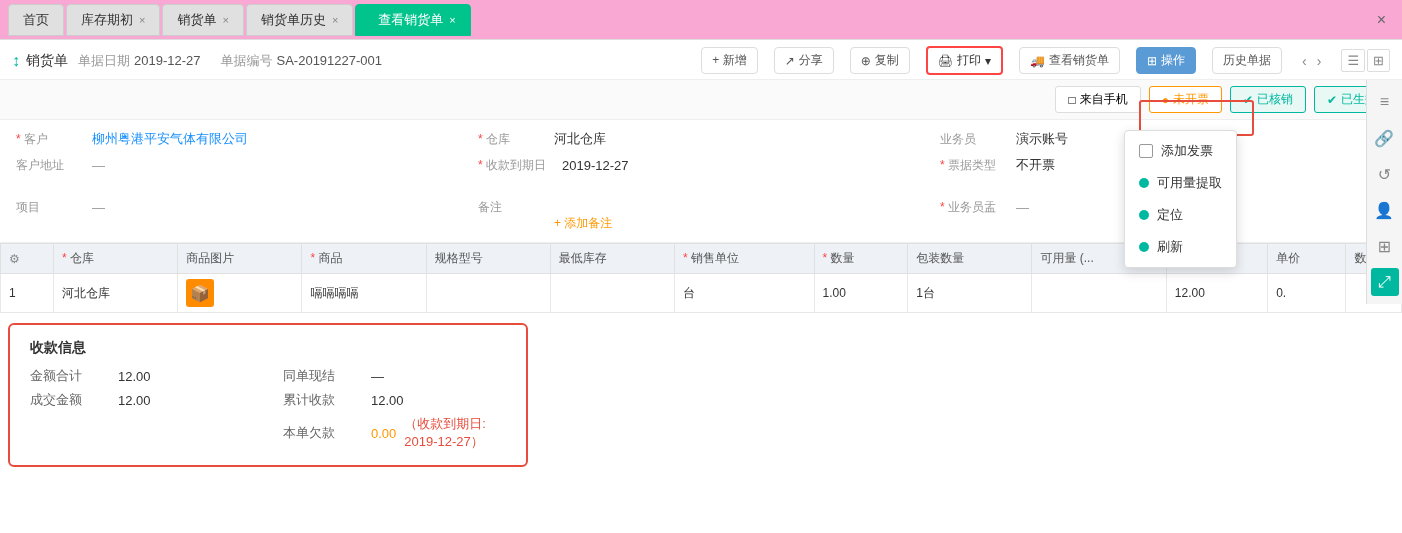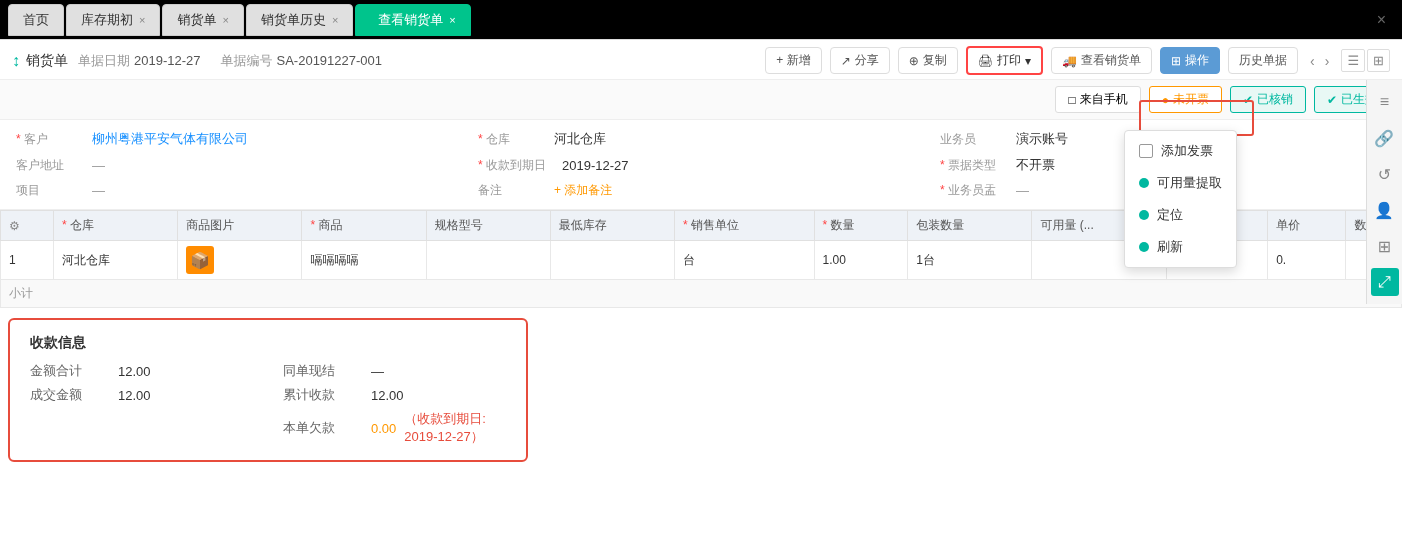--- a/index.html
+++ b/index.html
@@ -1,20 +1,20 @@
 <!DOCTYPE html>
 <html><head>
   <meta charset="utf-8">
   <style>
     * { box-sizing: border-box; margin: 0; padding: 0; }
     body { font-family: 'Microsoft YaHei', Arial, sans-serif; font-size: 13px; background: #f5f5f5; color: #333; overflow: hidden; }
 
     
     .tab-bar {
-      display: flex; align-items: center; background: #000000; border-bottom: 1px solid #ddd;
+      display: flex; align-items: center; background: #f9a8d4; border-bottom: 1px solid #ddd;
       height: 40px; padding: 0 8px; gap: 2px;
     }
     .tab-item {
       display: flex; align-items: center; padding: 6px 14px; cursor: pointer;
       background: #e0e0e0; border: 1px solid #ccc; border-radius: 4px 4px 0 0;
       font-size: 13px; gap: 6px; height: 32px;
     }
     .tab-item.green { background: #00c48c; color: #fff; border-color: #00c48c; padding-left: 22px; }
     .tab-close { font-size: 11px; color: #888; cursor: pointer; }
     .tab-item.green .tab-close { color: #fff; }
@@ -24,21 +24,21 @@
     
     .main-area { background: #fff; height: calc(533px - 40px); overflow: hidden; position: relative; }
     .doc-title { display: flex; align-items: center; gap: 6px; font-size: 14px; color: #333; }
     .doc-icon { color: #00b8a0; font-size: 16px; }
     .doc-meta { display: flex; align-items: center; gap: 20px; font-size: 13px; color: #555; flex: 1; }
     .doc-meta span { display: flex; align-items: center; gap: 4px; }
     .doc-meta label { color: #999; }
 
     
     .toolbar {
-      display: flex; align-items: center; gap: 8px; margin-left: auto;
+      display: flex; align-items: center; gap: 16px; margin-left: auto;
     }
     .toolbar-btn {
       display: flex; align-items: center; gap: 4px; padding: 4px 10px;
       border: 1px solid #ddd; border-radius: 4px; cursor: pointer; background: #fff;
       font-size: 12px; color: #555;
     }
     .toolbar-btn.print-btn {
       border: 2px solid #ff4444; color: #333; font-weight: 500;
     }
     .toolbar-btn.ops-btn { background: #5b9bd5; color: #fff; border-color: #5b9bd5; }
@@ -58,21 +58,21 @@
     .form-section {
       padding: 10px 16px; display: grid; grid-template-columns: 1fr 1fr 1fr; gap: 8px 16px;
       border-bottom: 1px solid #eee;
     }
     .form-row { display: flex; align-items: center; gap: 16px; }
     .form-label { color: #999; font-size: 12px; white-space: nowrap; min-width: 60px; }
     .form-label.required::before { content: '* '; color: #f44; }
     .form-value { font-size: 13px; color: #333; }
     .form-value.link { color: #1890ff; cursor: pointer; }
     .form-value.dash { color: #999; }
-    .add-note { color: #ff9800; font-size: 12px; cursor: pointer; }
+    .add-note { color: #ff9800; font-size: 12px; cursor: pointer; margin-top: 33px; }
 
     
     .table-wrap { overflow-x: auto; }
     table { width: 100%; border-collapse: collapse; font-size: 12px; }
     thead tr { background: #eef2f7; }
     th {
       padding: 6px 8px; text-align: left; border: 1px solid #e0e0e0;
       font-weight: normal; color: #555; white-space: nowrap;
     }
     th.required::before { content: '* '; color: #f44; }
@@ -314,23 +314,20 @@
           <td></td>
           <td></td>
           <td>台</td>
           <td>1.00</td>
           <td>1台</td>
           <td></td>
           <td>12.00</td>
           <td>0.</td>
           <td></td>
         </tr>
-        <tr class="subtotal-row">
-          <td colspan="13">小计</td>
-        </tr>
       </tbody>
     </table>
   </div>
 
   <div class="payment-section">
     <div class="payment-title">收款信息</div>
     <div class="payment-grid">
       <div class="payment-row">
         <span class="payment-label">金额合计</span>
         <span class="payment-value">12.00</span>

